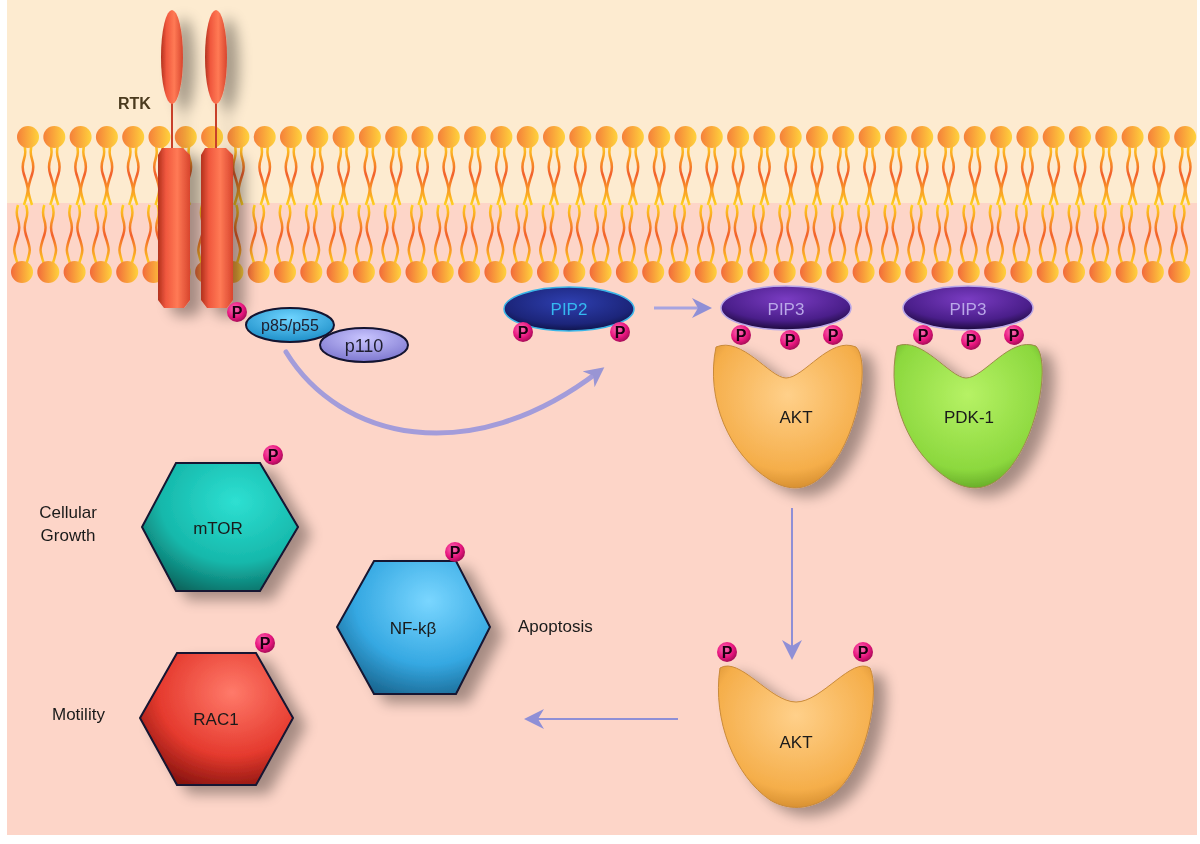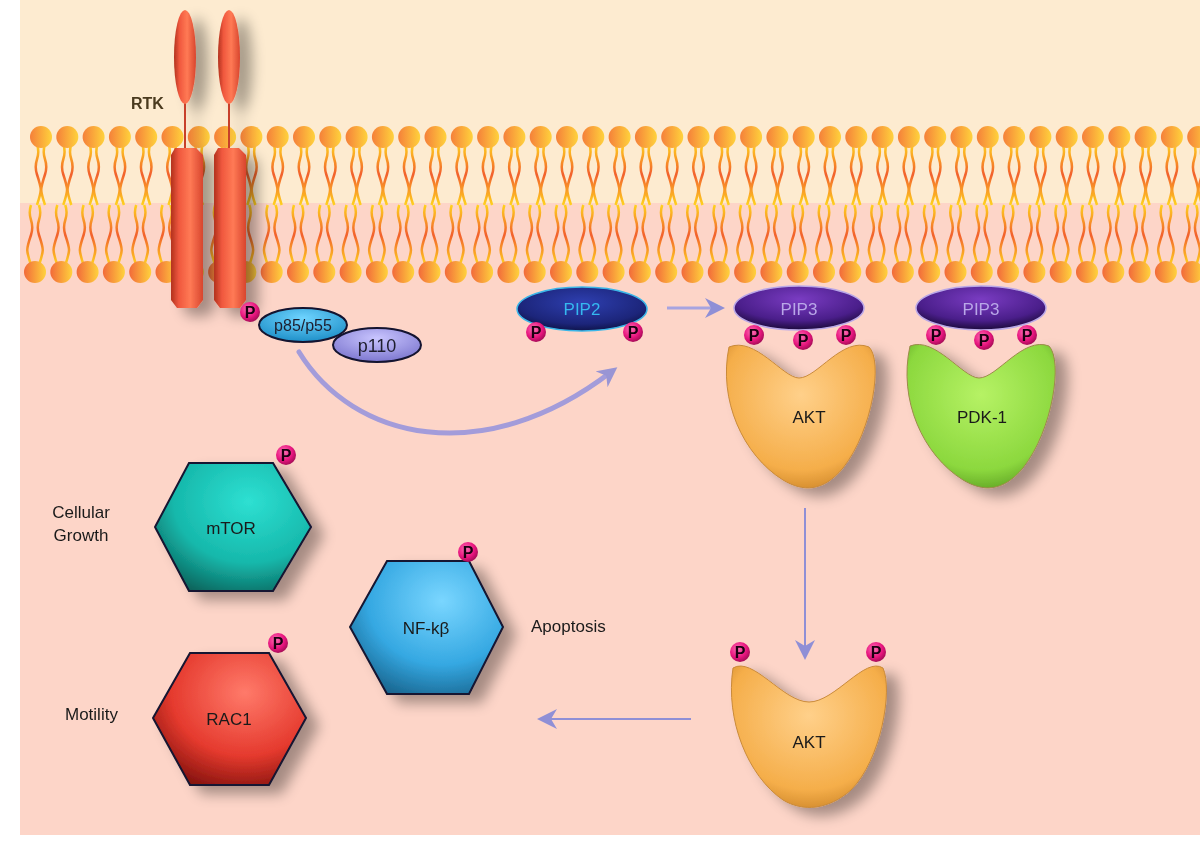--- a/index.html
+++ b/index.html
@@ -1,17 +1,17 @@
 <!DOCTYPE html>
 <html><head>
 <meta charset="utf-8">
 <style>
   html,body{margin:0;padding:0;background:#ffffff;}
   body{width:1200px;height:844px;overflow:hidden;position:relative;font-family:"Liberation Sans",sans-serif;}
-  #stage{position:absolute;left:13px;top:0;width:995px;height:844px;text-align:center;}
+  #stage{position:absolute;left:0;top:0;width:995px;height:844px;text-align:center;}
   svg text{font-family:"Liberation Sans",sans-serif;}
 </style>
 </head>
 <body>
 
 <div id="stage">
 <svg width="1200" height="844" viewBox="0 0 1200 844" xmlns="http://www.w3.org/2000/svg">
   <defs>
     <linearGradient id="gHead" x1="0" y1="0" x2="1" y2="0">
       <stop offset="0" stop-color="#F5803A"></stop>

